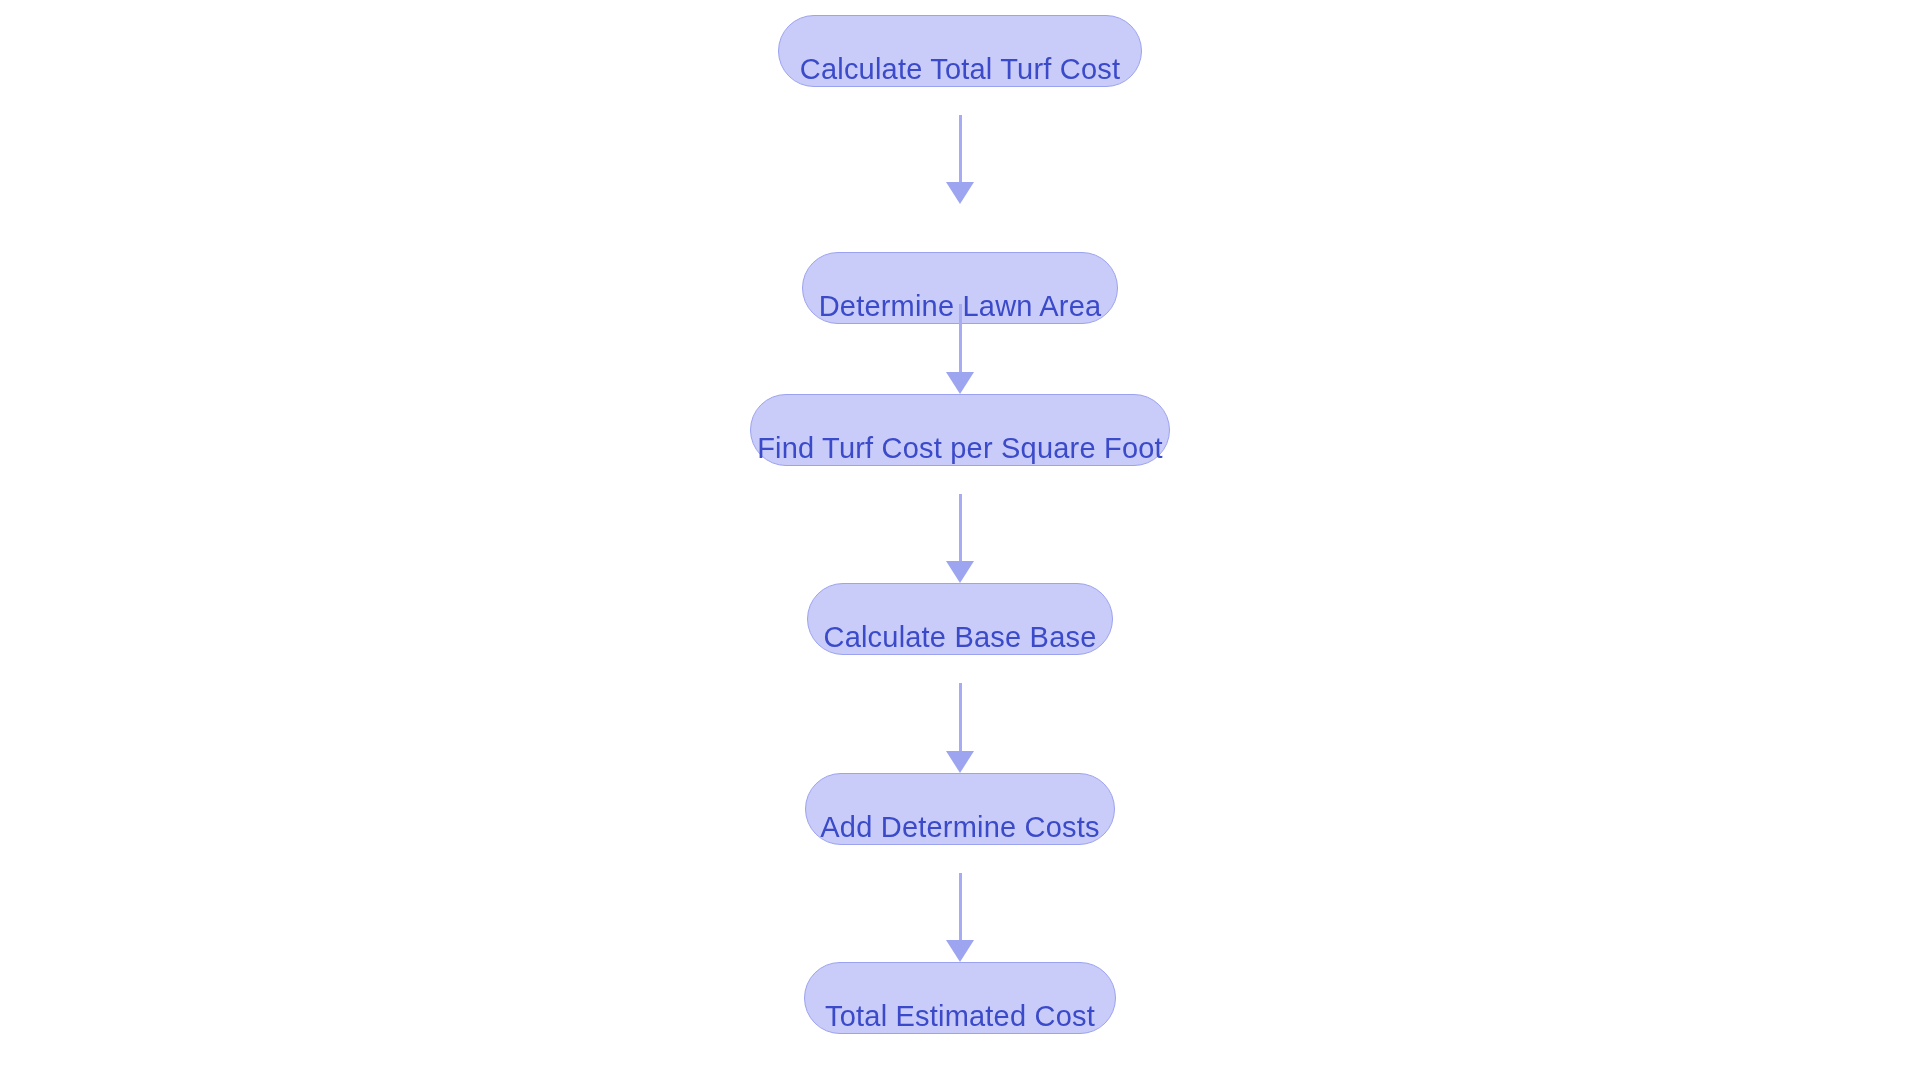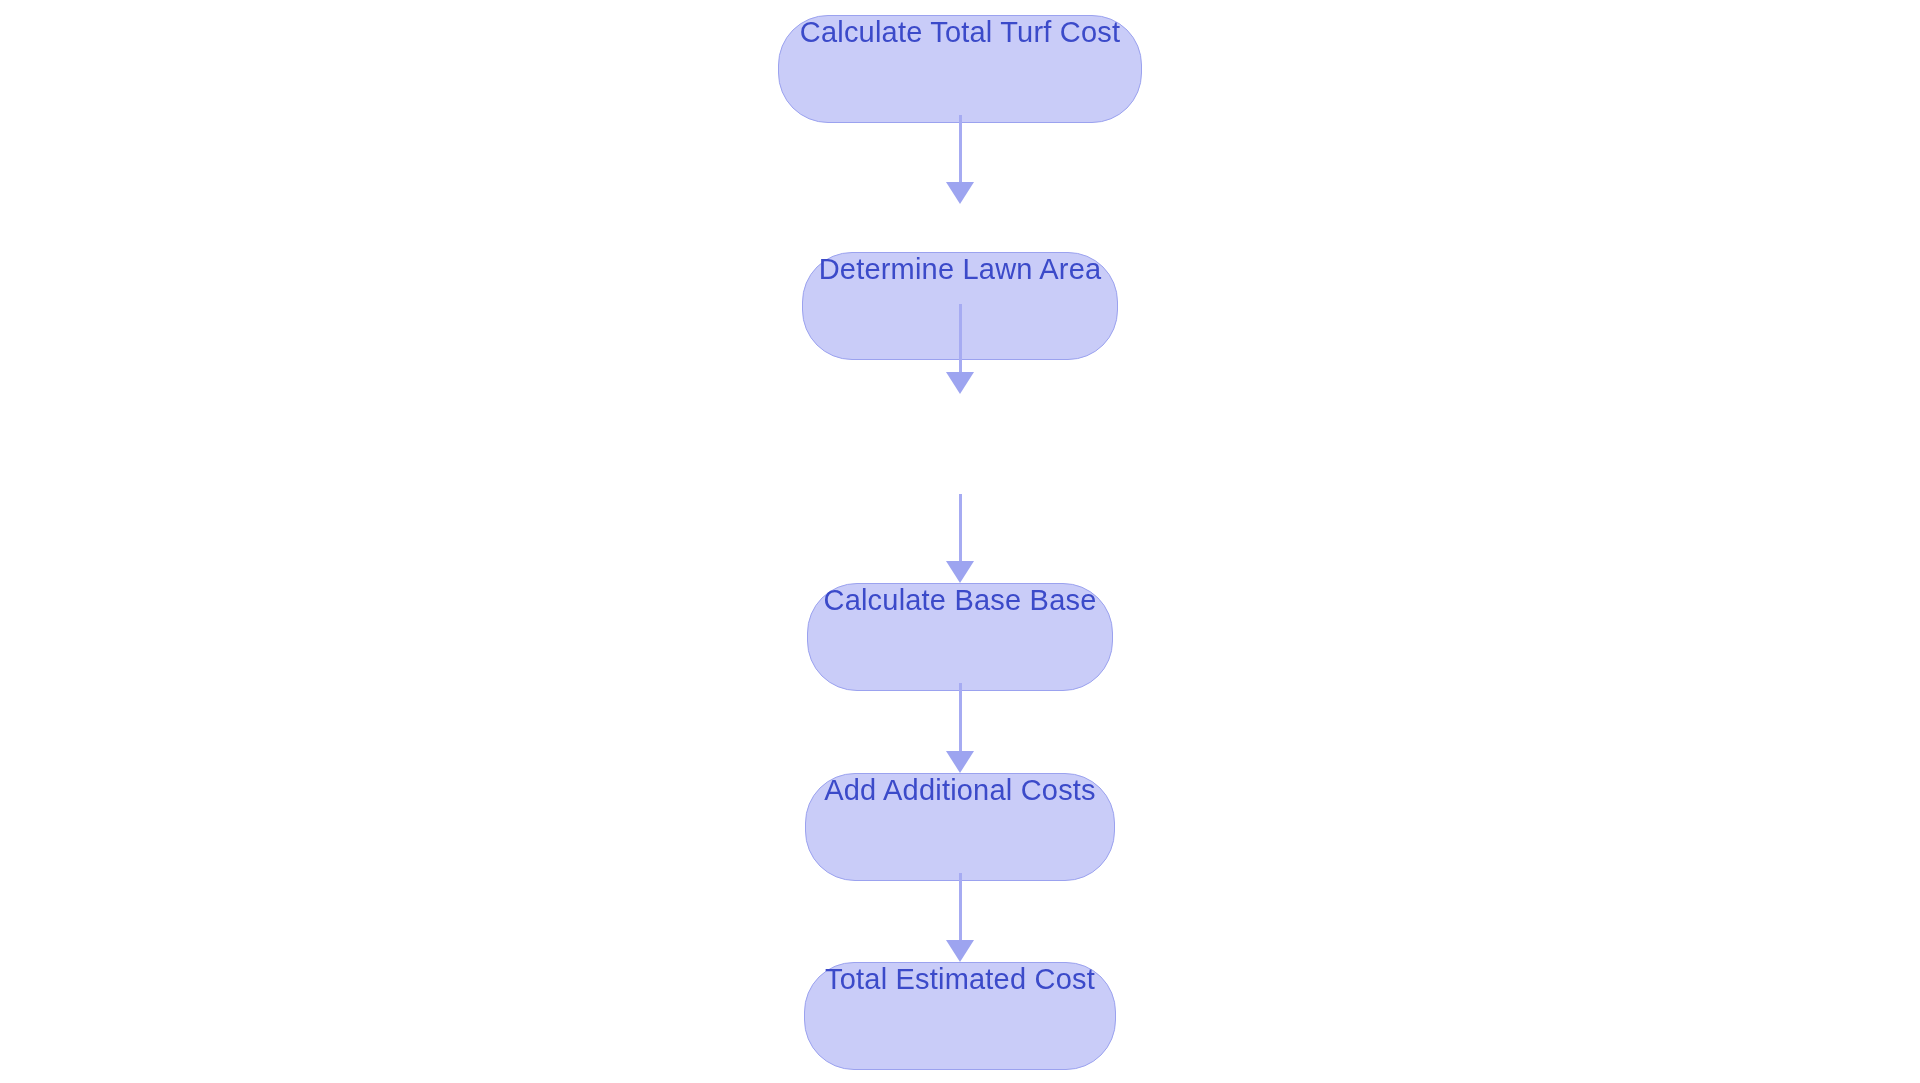--- a/index.html
+++ b/index.html
@@ -13,27 +13,27 @@
     position: relative;
     overflow: hidden;
     font-family: "Liberation Sans", "DejaVu Sans", sans-serif;
   }
   .canvas {
     position: absolute;
     inset: 0;
   }
   .flow-node {
     position: absolute;
-    height: 108px;
+    height: 72px;
     border-radius: 50px;
     background: #c9ccf8;
     border: 1.5px solid #9ba2ef;
     box-sizing: border-box;
     display: flex;
-    align-items: flex-start;
+    align-items: flex-end;
     justify-content: center;
     color: #3b4ac9;
     font-size: 29px;
     letter-spacing: 0.2px;
     white-space: nowrap;
   }
   .flow-arrow {
     position: absolute;
     width: 28px;
     left: 946px;
@@ -86,37 +86,40 @@
 
   <div class="flow-node" id="node-1">
     <span>Determine Lawn Area</span>
   </div>
 
   <div class="flow-arrow" id="arrow-1">
     <div class="shaft"></div>
     <div class="head"></div>
   </div>
 
+  <div class="flow-node" id="node-2">
+    <span>Find Turf Cost per Square Foot</span>
+  </div>
 
   <div class="flow-arrow" id="arrow-2">
     <div class="shaft"></div>
     <div class="head"></div>
   </div>
 
   <div class="flow-node" id="node-3">
     <span>Calculate Base Base</span>
   </div>
 
   <div class="flow-arrow" id="arrow-3">
     <div class="shaft"></div>
     <div class="head"></div>
   </div>
 
   <div class="flow-node" id="node-4">
-    <span>Add Additional Costs</span>
+    <span>Add Determine Costs</span>
   </div>
 
   <div class="flow-arrow" id="arrow-4">
     <div class="shaft"></div>
     <div class="head"></div>
   </div>
 
   <div class="flow-node" id="node-5">
     <span>Total Estimated Cost</span>
   </div>

